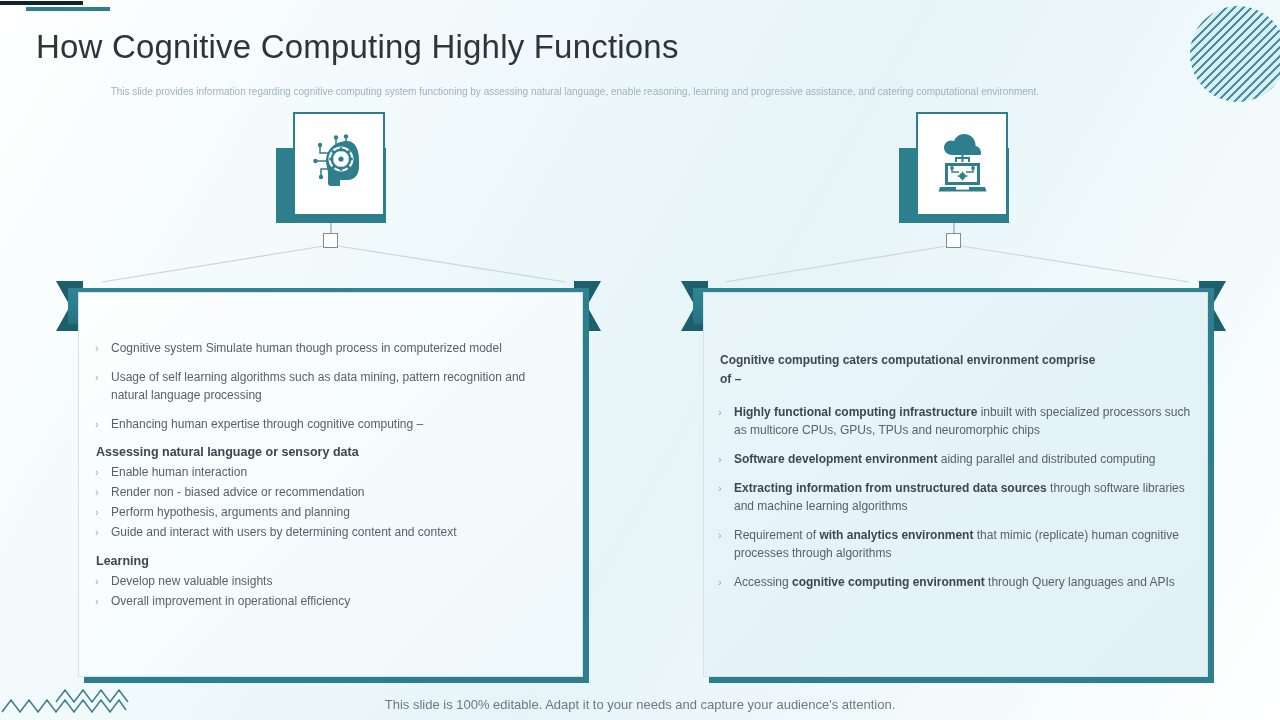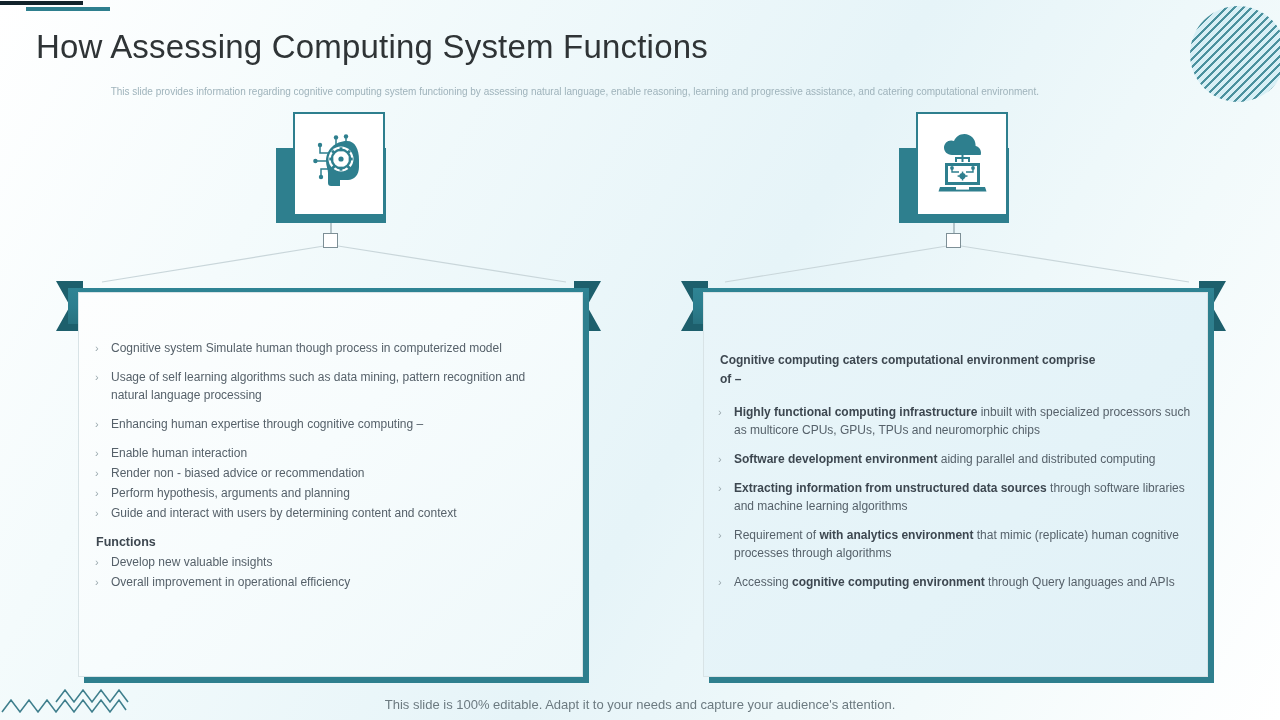--- a/index.html
+++ b/index.html
@@ -213,21 +213,21 @@
 <div class="corner-bar-teal"></div>
 <div class="striped-circle"></div>
 
 <svg class="zigzag zigzag-upper" width="72" height="16" viewBox="0 0 72 16">
   <polyline points="0,14 9,2 18,14 27,2 36,14 45,2 54,14 63,2 72,14" fill="none" stroke="#3f7f8d" stroke-width="1.6"></polyline>
 </svg>
 <svg class="zigzag zigzag-lower" width="124" height="16" viewBox="0 0 124 16">
   <polyline points="0,14 9,2 18,14 27,2 36,14 45,2 54,14 63,2 72,14 81,2 90,14 99,2 108,14 117,2 124,12" fill="none" stroke="#3f7f8d" stroke-width="1.6"></polyline>
 </svg>
 
-<div class="slide-title">How Assessing Computing System Functions</div>
+<div class="slide-title">How Cognitive Computing Highly Functions</div>
 <div class="slide-subtitle">
   <span>This slide provides information regarding cognitive computing system functioning by assessing natural language, enable reasoning, learning and progressive assistance, and catering computational environment.</span>
 </div>
 
 <svg class="connector" style="left:80px; top:212px;" width="520" height="72" viewBox="0 0 520 72">
   <line x1="251" y1="0" x2="251" y2="26" stroke="#8fa3aa" stroke-width="1.2"></line>
   <line x1="244" y1="34" x2="22" y2="70" stroke="#c9d6da" stroke-width="1.2"></line>
   <line x1="258" y1="34" x2="486" y2="70" stroke="#c9d6da" stroke-width="1.2"></line>
 </svg>
 <div class="connector-node" style="left:323px; top:233px;"></div>
@@ -350,37 +350,38 @@
           <span class="bullet-text">Cognitive system Simulate human though process in computerized model</span>
         </div>
         <div class="bullet-row">
           <span class="chev">›</span>
           <span class="bullet-text">Usage of self learning algorithms such as data mining, pattern recognition and natural language processing</span>
         </div>
         <div class="bullet-row">
           <span class="chev">›</span>
           <span class="bullet-text">Enhancing human expertise through cognitive computing –</span>
         </div>
+        <div class="section-head first">Assessing natural language or sensory data</div>
         <div class="bullet-row tight">
           <span class="chev">›</span>
           <span class="bullet-text">Enable human interaction</span>
         </div>
         <div class="bullet-row tight">
           <span class="chev">›</span>
           <span class="bullet-text">Render non - biased advice or recommendation</span>
         </div>
         <div class="bullet-row tight">
           <span class="chev">›</span>
           <span class="bullet-text">Perform hypothesis, arguments and planning</span>
         </div>
         <div class="bullet-row tight">
           <span class="chev">›</span>
           <span class="bullet-text">Guide and interact with users by determining content and context</span>
         </div>
-        <div class="section-head">Functions</div>
+        <div class="section-head">Learning</div>
         <div class="bullet-row tight">
           <span class="chev">›</span>
           <span class="bullet-text">Develop new valuable insights</span>
         </div>
         <div class="bullet-row tight">
           <span class="chev">›</span>
           <span class="bullet-text">Overall improvement in operational efficiency</span>
         </div>
       </div>
   </div>

